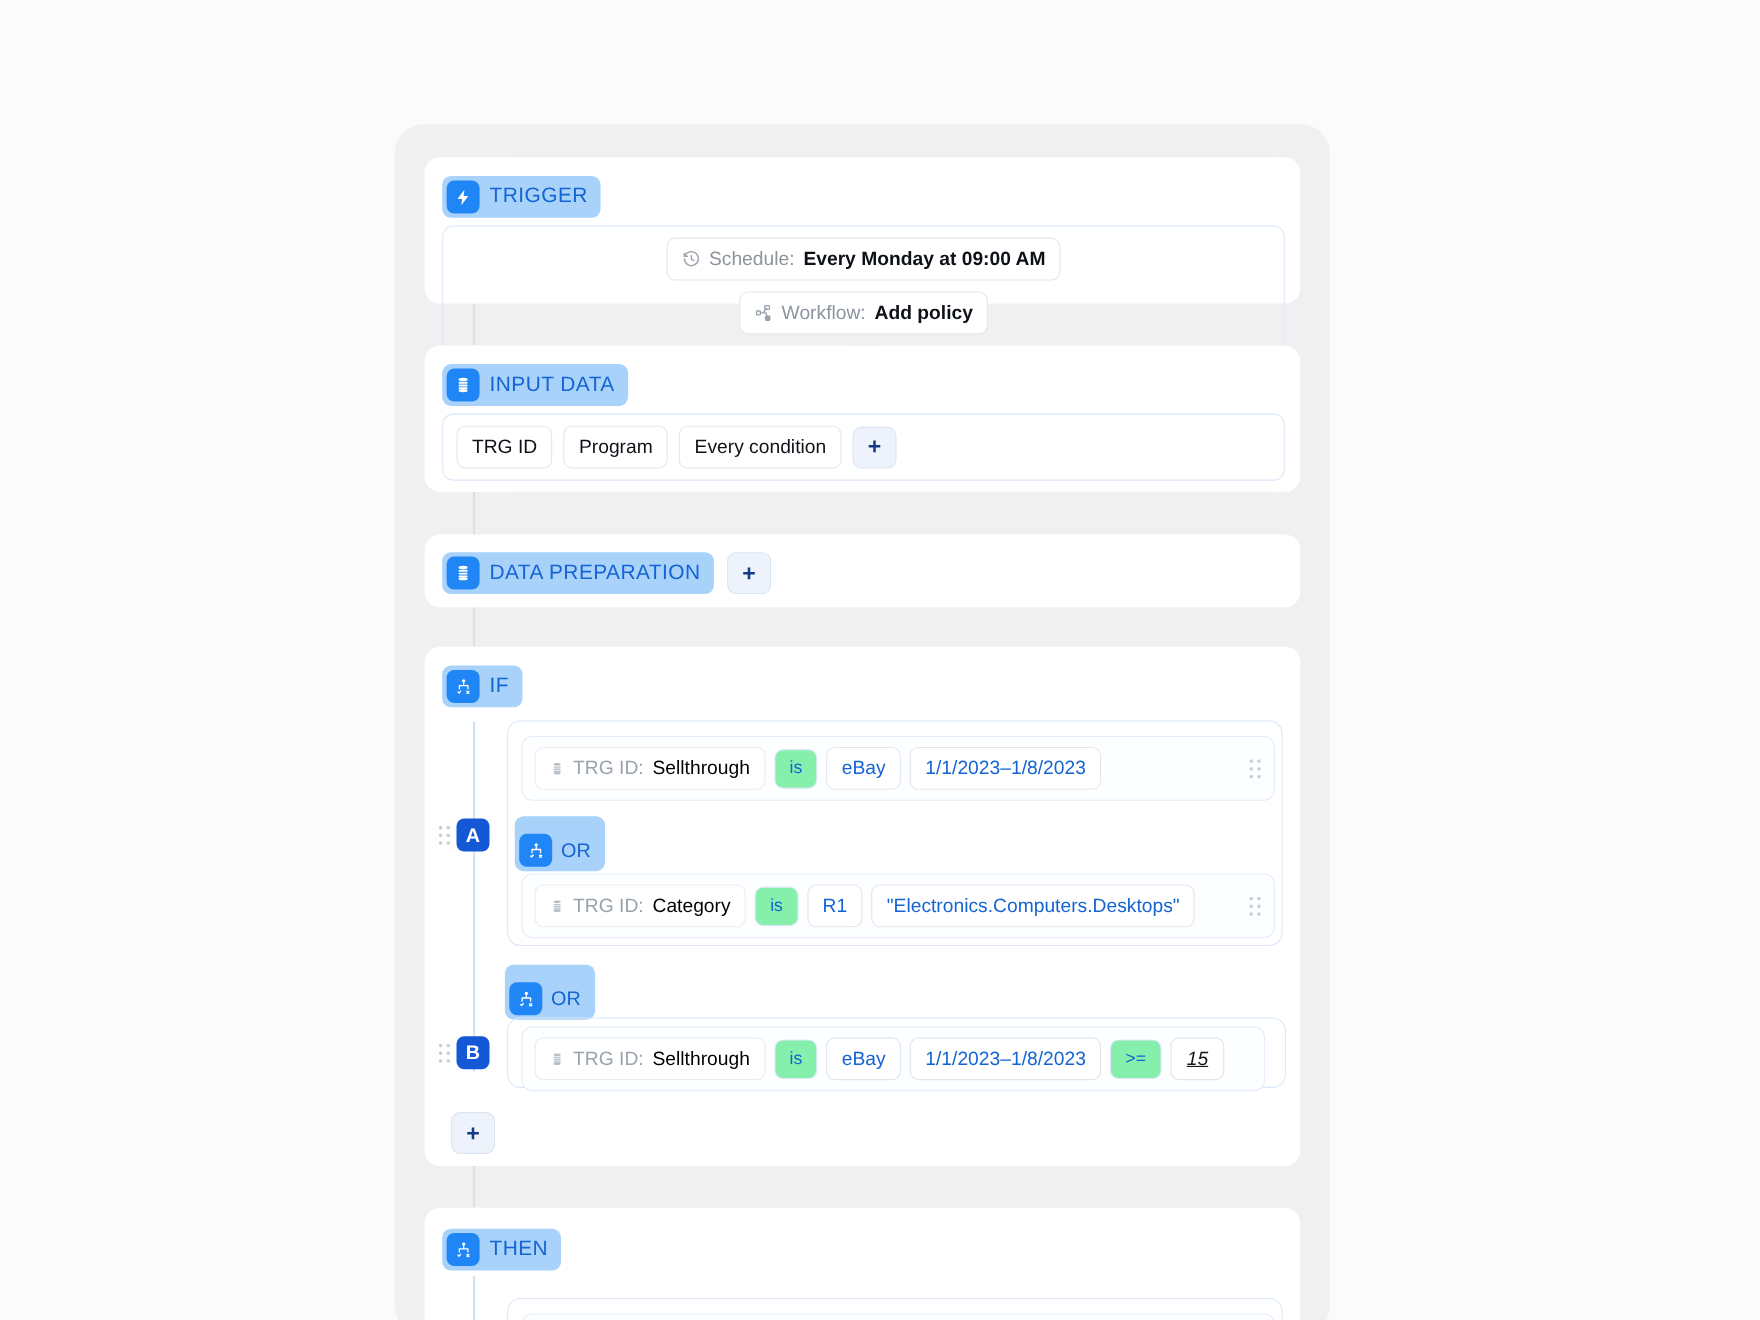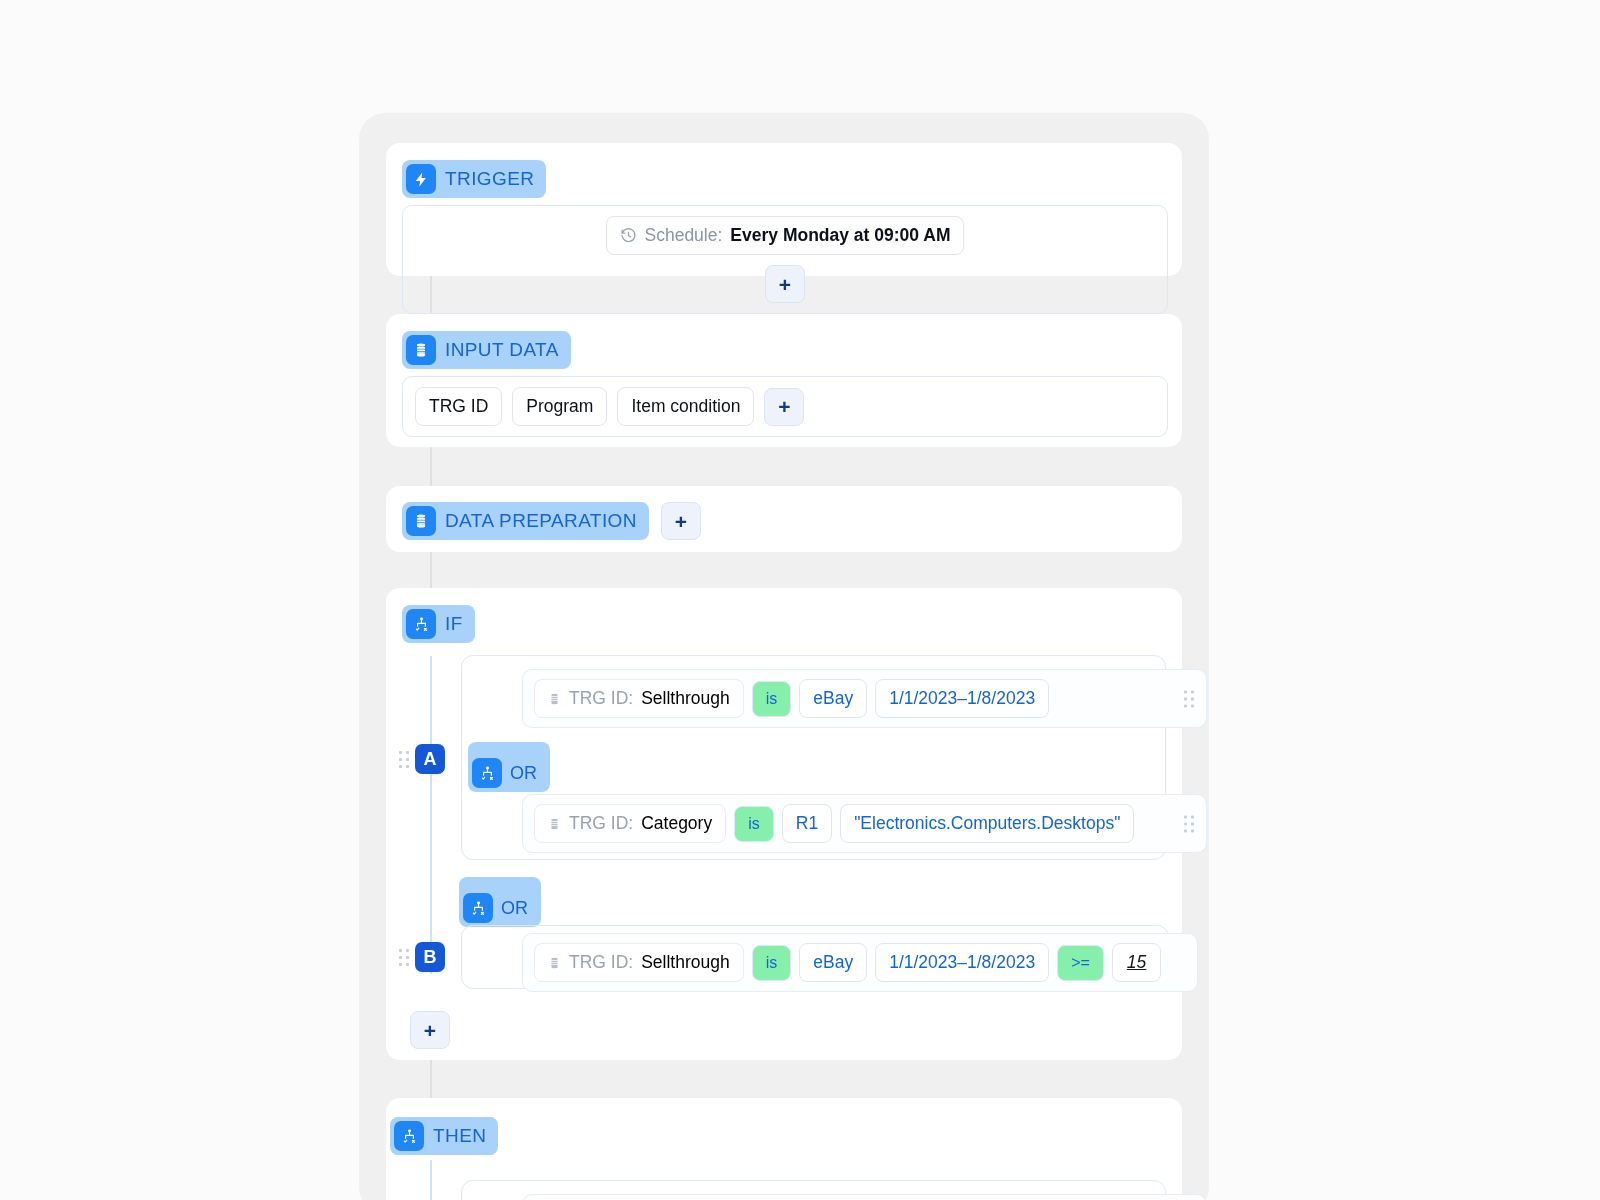--- a/index.html
+++ b/index.html
@@ -135,21 +135,20 @@
   }
   
   .crow {
     position: absolute;
     border: 1px solid #e4edf9;
     border-radius: 10px;
     background: #fdfeff;
     display: flex; align-items: center;
     gap: 8px;
     padding: 9px 11px;
-    margin-left: 48px;
   }
   .chip-blue {
     background: #ffffff; border: 1px solid #e2e6ec; border-radius: 8px;
     padding: 8px 13px; font-size: 17.5px; color: #1464d4; white-space: nowrap;
   }
   .chip-is {
     background: #86efac; border: 1px solid #dde9fa; border-radius: 8px;
     padding: 8px 13px; font-size: 16px; color: #1464d4; white-space: nowrap;
   }
   .chip-num {
@@ -208,20 +207,32 @@
           <svg width="17" height="17" viewBox="0 0 24 24" fill="none" stroke="#9aa3ad" stroke-width="1.8" stroke-linecap="round">
             <path d="M3.5 8.5A9 9 0 1 1 3 12"></path>
               <path d="M3 4.5v4h4"></path>
               <path d="M12 7.5V12l3 2"></path>
           </svg>
         </span>
         <span class="k">Schedule:</span>
         <span class="v">Every Monday at 09:00 AM</span>
       </span>
 
+      <span class="chip">
+        <span>
+          <svg width="17" height="17" viewBox="0 0 24 24" fill="none" stroke="#9aa3ad" stroke-width="1.7">
+            <rect x="13" y="2.5" width="6" height="5" rx="1"></rect>
+            <rect x="2.5" y="9.5" width="5" height="5" rx="1"></rect>
+            <rect x="14" y="16" width="5.5" height="5.5" rx="1" fill="#9aa3ad"></rect>
+            <path d="M7.5 12h3.5l4-6M11 12h3.5l2 6" stroke-linecap="round"></path>
+          </svg>
+        </span>
+        <span class="k">Workflow:</span>
+        <span class="v">Add policy</span>
+      </span>
 
       <span class="plus-btn">+</span>
     </div>
   </div>
 
   <div class="card card-input">
     <div class="badge-row" style="left:16px; top:17px;">
       <div class="sec-badge">
         <span class="ico">
           <svg width="16" height="16" viewBox="0 0 24 24">
@@ -239,21 +250,21 @@
     </div>
 
     <div class="strip" style="top:62px;">
       <span class="chip">
         <span class="v" style="font-weight:400">TRG ID</span>
       </span>
       <span class="chip">
         <span class="v" style="font-weight:400">Program</span>
       </span>
       <span class="chip">
-        <span class="v" style="font-weight:400">Item condition</span>
+        <span class="v" style="font-weight:400">Every condition</span>
       </span>
       <span class="plus-btn">+</span>
     </div>
   </div>
 
   <div class="card card-prep">
     <div class="badge-row" style="left:16px; top:16px;">
       <div class="sec-badge">
         <span class="ico">
           <svg width="16" height="16" viewBox="0 0 24 24">
@@ -415,21 +426,21 @@
     <span class="chip-is">is</span>
     <span class="chip-blue">eBay</span>
     <span class="chip-blue">1/1/2023–1/8/2023</span>
     <span class="chip-is">&gt;=</span>
     <span class="chip-num">15</span>
   </div>
 
   <span class="plus-btn" style="position:absolute; left:410px; top:1011px;">+</span>
 
   <div class="card card-then">
-    <div class="badge-row" style="left:4px; top:19px;justify-content:center;">
+    <div class="badge-row" style="left:16px; top:19px;justify-content:center;">
       <div class="sec-badge">
         <span class="ico">
           <svg width="17" height="17" viewBox="0 0 24 24" fill="none" stroke="#fff" stroke-width="1.7" stroke-linecap="round" stroke-linejoin="round">
             <circle cx="12" cy="4.2" r="2.1" fill="#fff" stroke="none"></circle>
             <path d="M12 6.3v4M12 10.3H6.5v4M12 10.3h5.5v4"></path>
             <path d="M4.8 18.6l1.2 1.3 2-2.6"></path>
             <path d="M16.2 17.6l2.6 2.6M18.8 17.6l-2.6 2.6"></path>
           </svg>
         </span>
         <span class="lbl">THEN</span>

